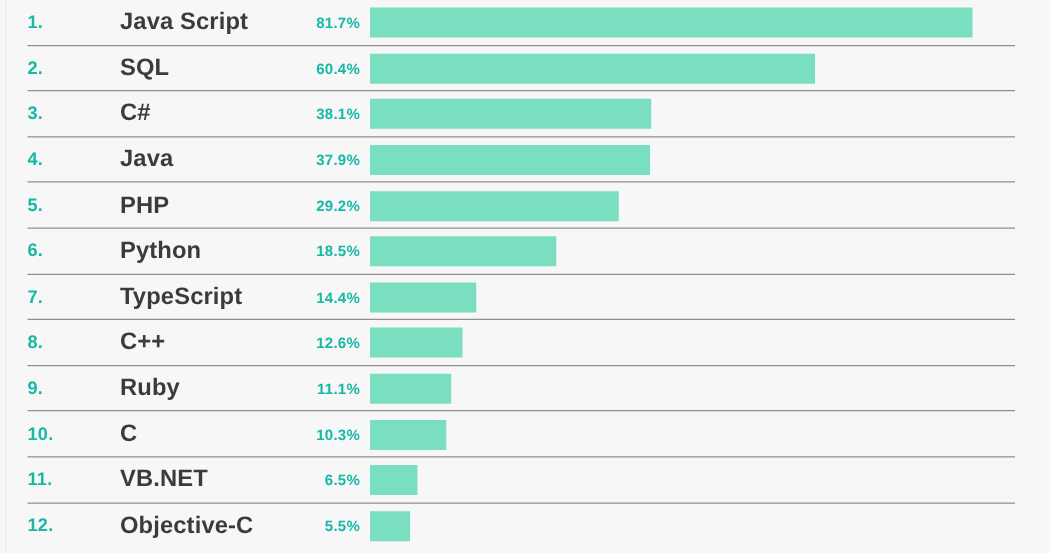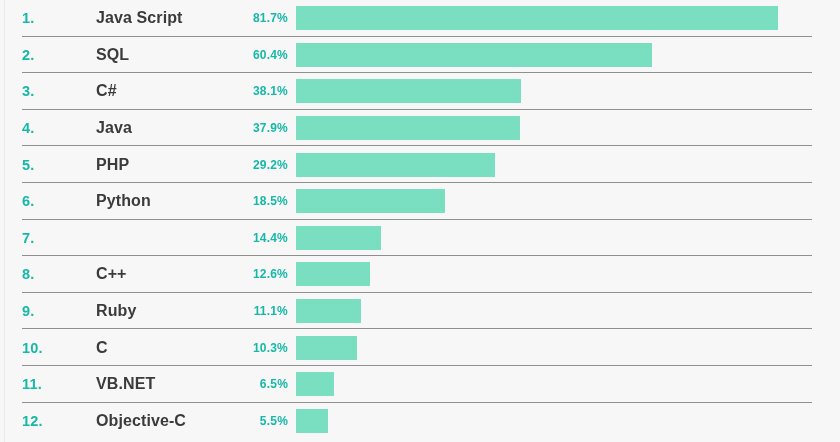--- a/index.html
+++ b/index.html
@@ -61,21 +61,21 @@
     font-weight: bold;
     color: #16b8a8;
     letter-spacing: 0.2px;
   }
   .rank-label {
     position: absolute;
     left: 96px;
     top: 50%;
     transform: translateY(-50%);
     width: 130px;
-    font-size: 16px;
+    font-size: 19px;
     font-weight: bold;
     color: #3b3b3b;
     letter-spacing: 0.1px;
     white-space: nowrap;
   }
   .rank-pct {
     position: absolute;
     left: 196px;
     width: 92px;
     top: 50%;
@@ -154,20 +154,21 @@
         <div class="rank-num">6.</div>
         <div class="rank-label">Python</div>
         <div class="rank-pct">18.5%</div>
         <div class="bar-track">
           <div class="bar-fill" style="width: 149.27px; background: rgb(122, 223, 192);"></div>
         </div>
       </div>
       <div class="rank-row">
         <div class="row-sep"></div>
         <div class="rank-num">7.</div>
+        <div class="rank-label">TypeScript</div>
         <div class="rank-pct">14.4%</div>
         <div class="bar-track">
           <div class="bar-fill" style="width: 84.96px; background: rgb(122, 223, 192);"></div>
         </div>
       </div>
       <div class="rank-row">
         <div class="row-sep"></div>
         <div class="rank-num">8.</div>
         <div class="rank-label">C++</div>
         <div class="rank-pct">12.6%</div>

